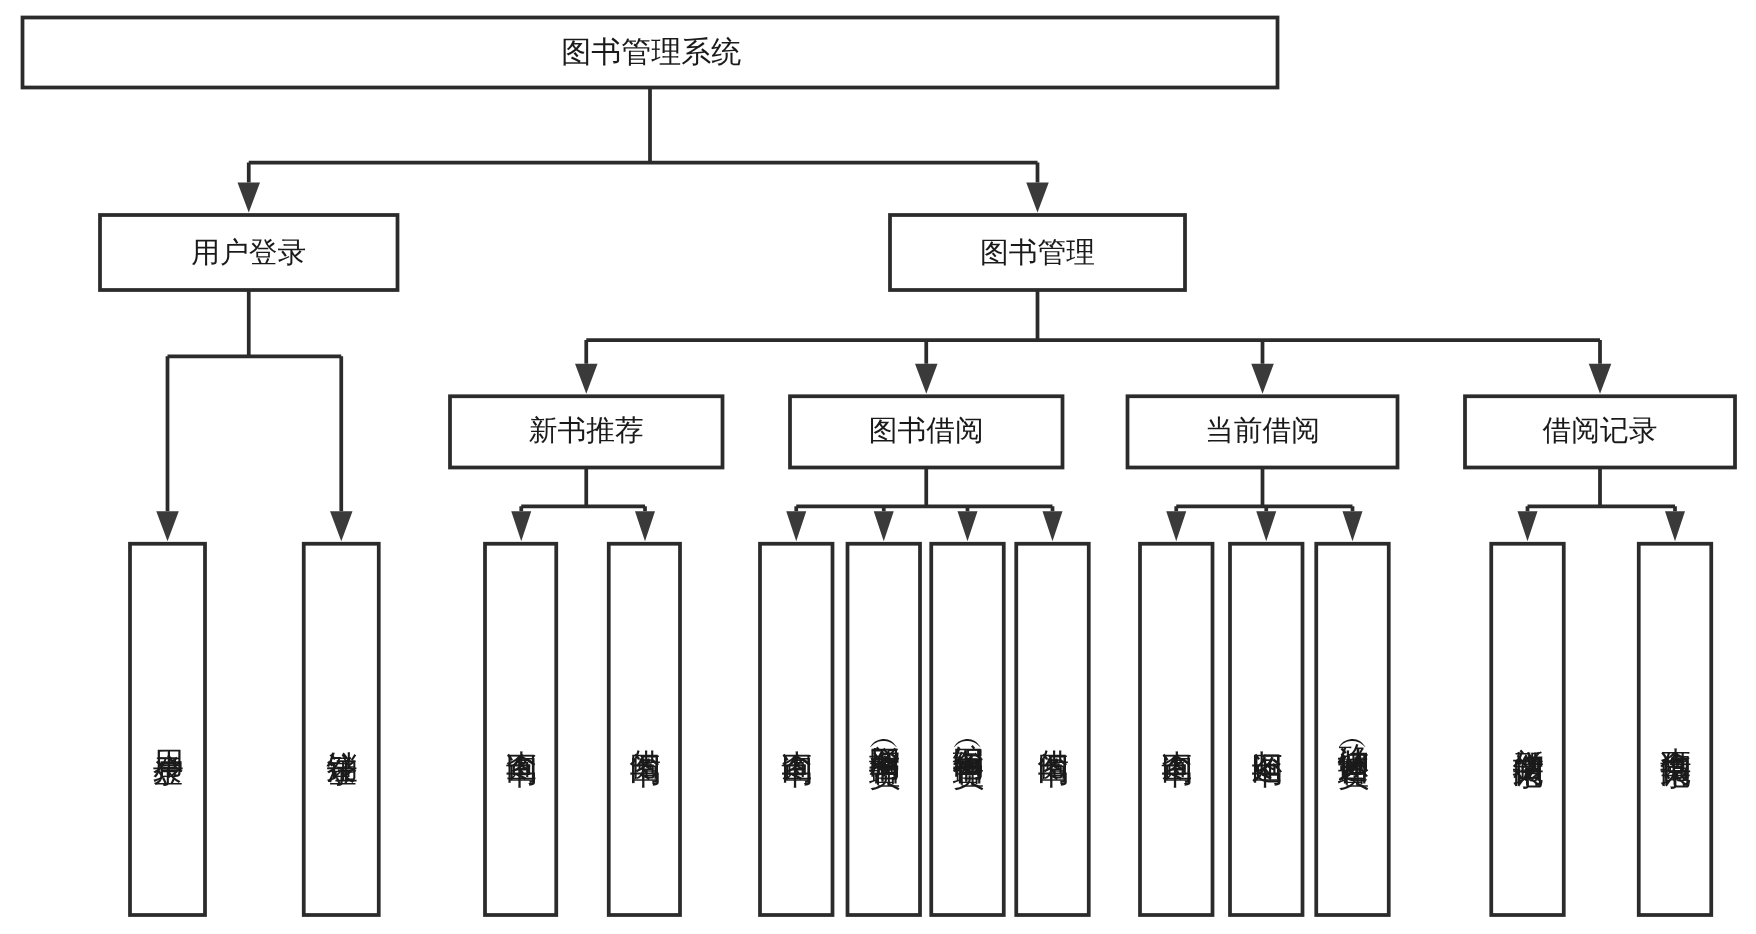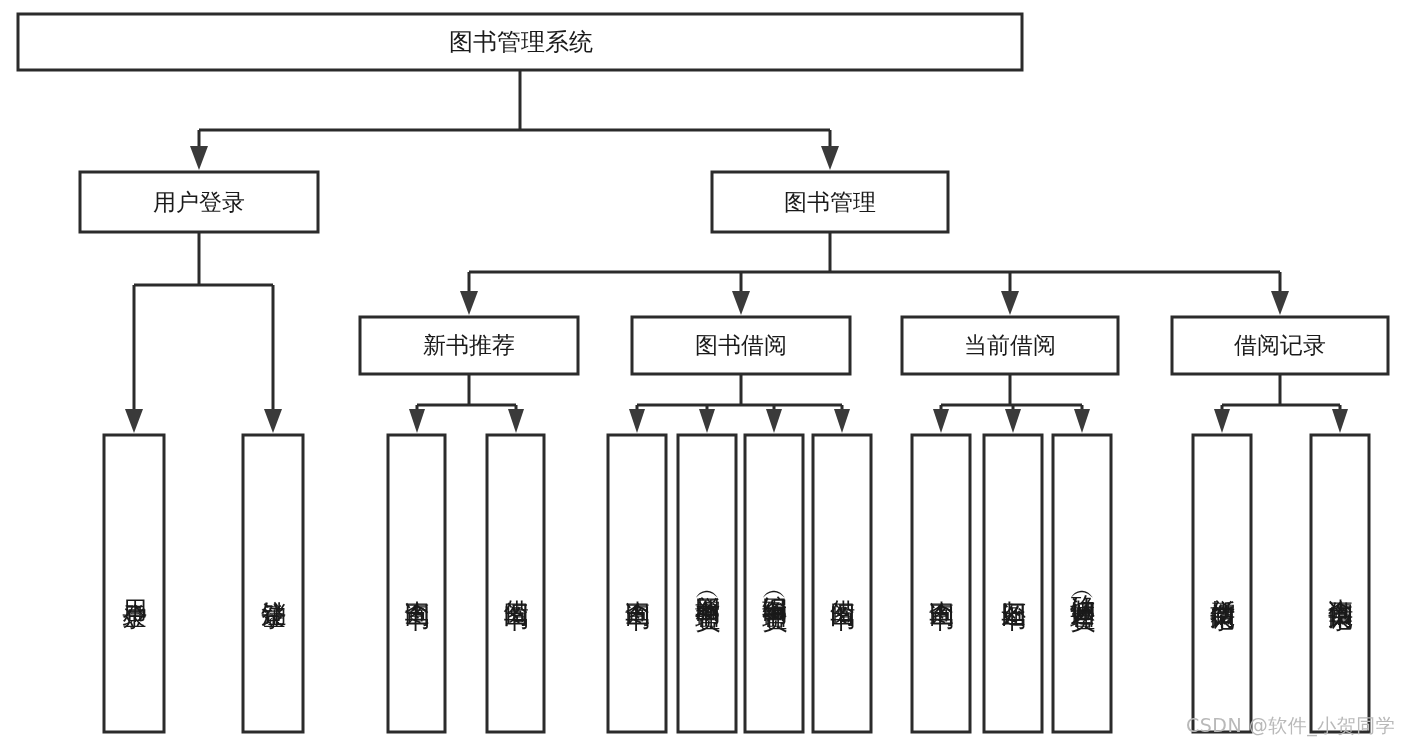--- a/index.html
+++ b/index.html
@@ -219,15 +219,14 @@
   <div class="vertical-label" style="left:608px; top:435px; width:58px; height:297px;">查询图书</div>
   <div class="vertical-label" style="left:678px; top:435px; width:58px; height:297px;">新增图书（管理员）</div>
   <div class="vertical-label" style="left:745px; top:435px; width:58px; height:297px;">编辑图书（管理员）</div>
   <div class="vertical-label" style="left:813px; top:435px; width:58px; height:297px;">借阅图书</div>
   <div class="vertical-label" style="left:912px; top:435px; width:58px; height:297px;">查询图书</div>
   <div class="vertical-label" style="left:984px; top:435px; width:58px; height:297px;">归还图书</div>
   <div class="vertical-label" style="left:1053px; top:435px; width:58px; height:297px;">确认归还（管理员）</div>
   <div class="vertical-label" style="left:1193px; top:435px; width:58px; height:297px;">新增借阅记录</div>
   <div class="vertical-label" style="left:1311px; top:435px; width:58px; height:297px;">查询借阅记录</div>
 
-  <div class="watermark">CSDN @软件_小贺同学</div>
 
 </div>
 
 </body></html>

